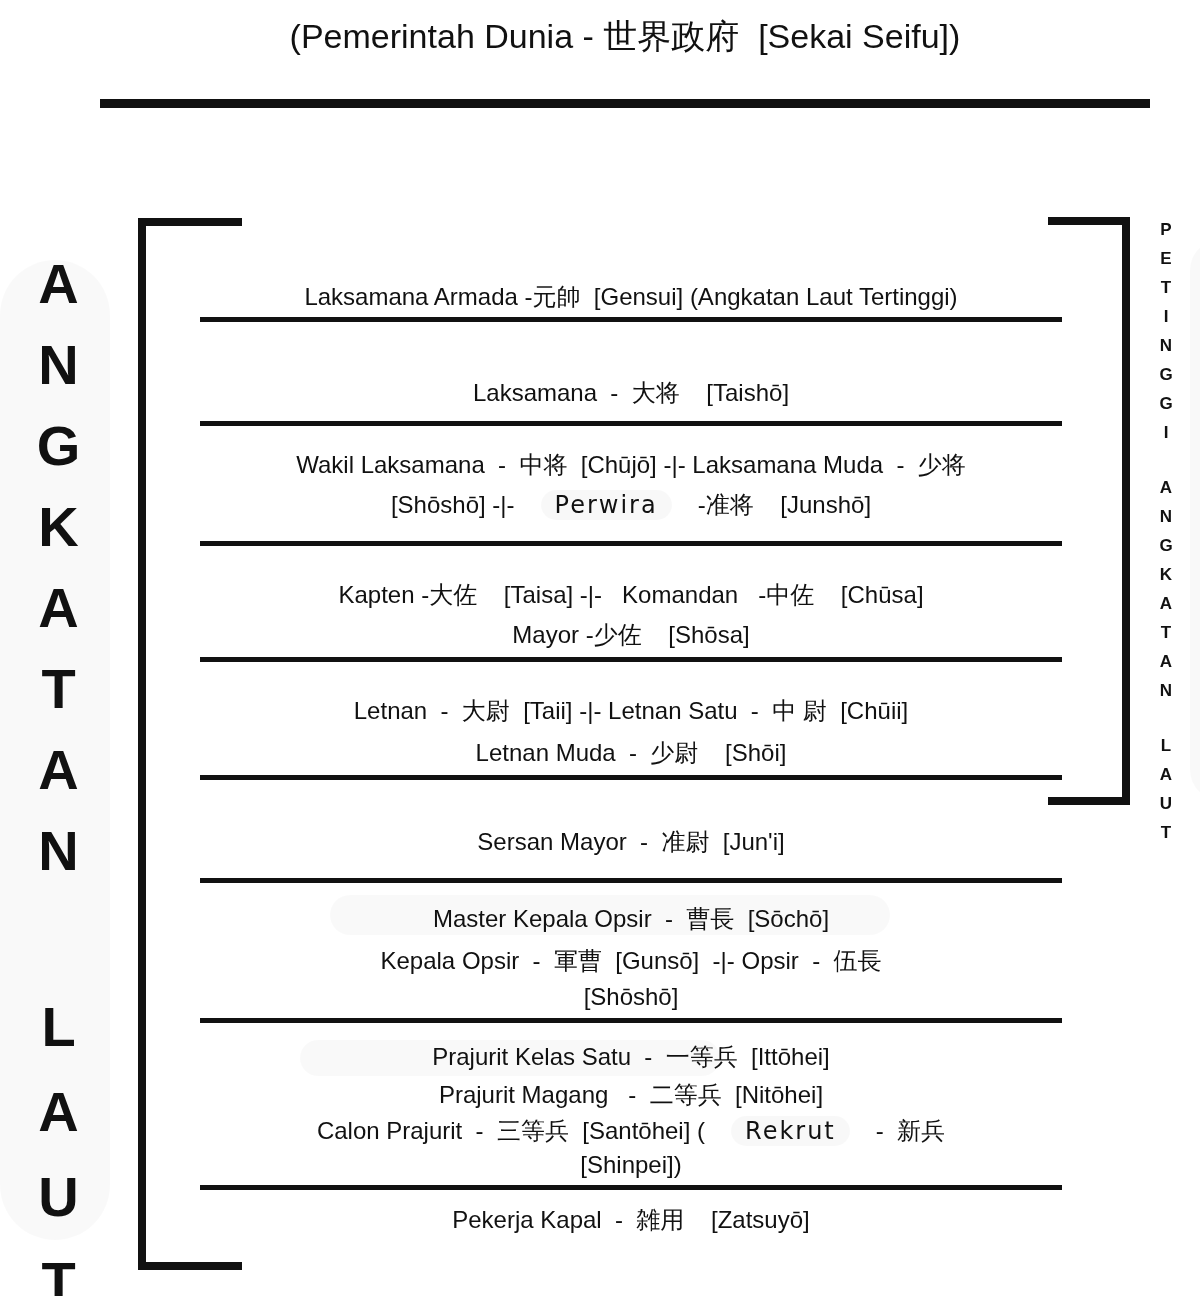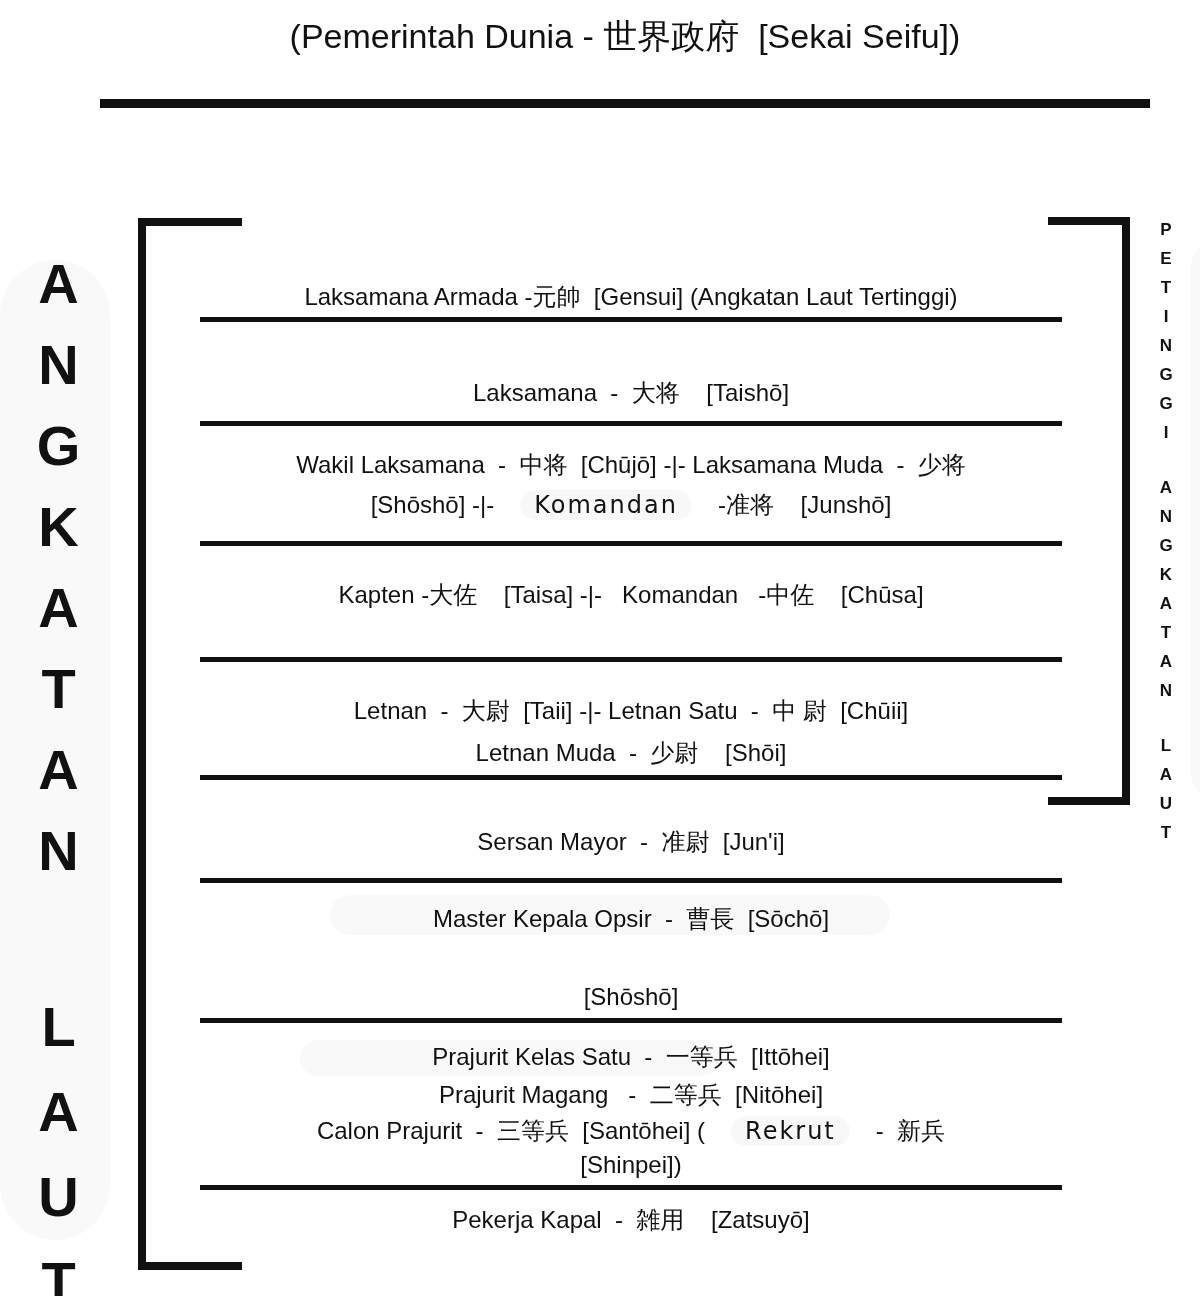--- a/index.html
+++ b/index.html
@@ -100,34 +100,36 @@
   <div class="bar" style="left:1048px;top:217px;width:82px;height:8px;"></div>
   <div class="bar" style="left:1048px;top:797px;width:82px;height:8px;"></div>
 
   <div class="rank-line" style="top:280px;">Laksamana Armada -元帥  [Gensui] (Angkatan Laut Tertinggi)</div>
   <div class="sep" style="top:317px;"></div>
 
   <div class="rank-line" style="top:376px;">Laksamana  -  大将    [Taishō]</div>
   <div class="sep" style="top:421px;"></div>
 
   <div class="rank-line" style="top:448px;">Wakil Laksamana  -  中将  [Chūjō] -|- Laksamana Muda  -  少将</div>
-  <div class="rank-line" style="top:488px;"><span>[Shōshō] -|-</span><span class="patched-word">Komandan</span><span>-准将    [Junshō]</span></div>
+  <div class="rank-line" style="top:488px;"><span>[Shōshō] -|-</span><span class="patched-word">Perwira</span><span>-准将    [Junshō]</span></div>
   <div class="sep" style="top:541px;"></div>
 
   <div class="rank-line" style="top:578px;">Kapten -大佐    [Taisa] -|-   Komandan   -中佐    [Chūsa]</div>
+  <div class="rank-line" style="top:618px;">Mayor -少佐    [Shōsa]</div>
   <div class="sep" style="top:657px;"></div>
 
   <div class="rank-line" style="top:694px;">Letnan  -  大尉  [Taii] -|- Letnan Satu  -  中 尉  [Chūii]</div>
   <div class="rank-line" style="top:736px;">Letnan Muda  -  少尉    [Shōi]</div>
   <div class="sep" style="top:775px;"></div>
 
   <div class="rank-line" style="top:825px;">Sersan Mayor  -  准尉  [Jun'i]</div>
   <div class="sep" style="top:878px;"></div>
 
   <div class="rank-line" style="top:902px;">Master Kepala Opsir  -  曹長  [Sōchō]</div>
+  <div class="rank-line" style="top:944px;">Kepala Opsir  -  軍曹  [Gunsō]  -|- Opsir  -  伍長</div>
   <div class="rank-line" style="top:980px;">[Shōshō]</div>
   <div class="sep" style="top:1018px;"></div>
 
   <div class="rank-line" style="top:1040px;">Prajurit Kelas Satu  -  一等兵  [Ittōhei]</div>
   <div class="rank-line" style="top:1078px;">Prajurit Magang   -  二等兵  [Nitōhei]</div>
   <div class="rank-line" style="top:1114px;"><span>Calon Prajurit  -  三等兵  [Santōhei] (</span><span class="patched-word">Rekrut</span><span>-  新兵</span></div>
   <div class="rank-line" style="top:1148px;">[Shinpei])</div>
   <div class="sep" style="top:1185px;"></div>
 
   <div class="rank-line" style="top:1203px;">Pekerja Kapal  -  雑用    [Zatsuyō]</div>

